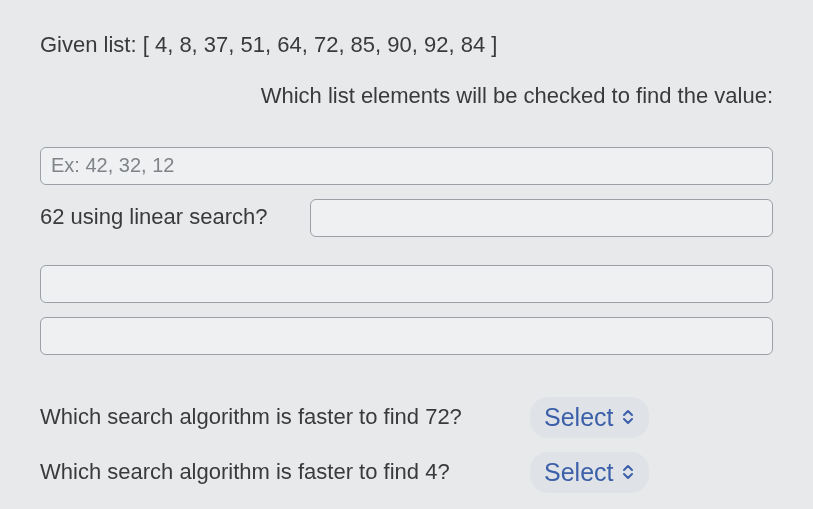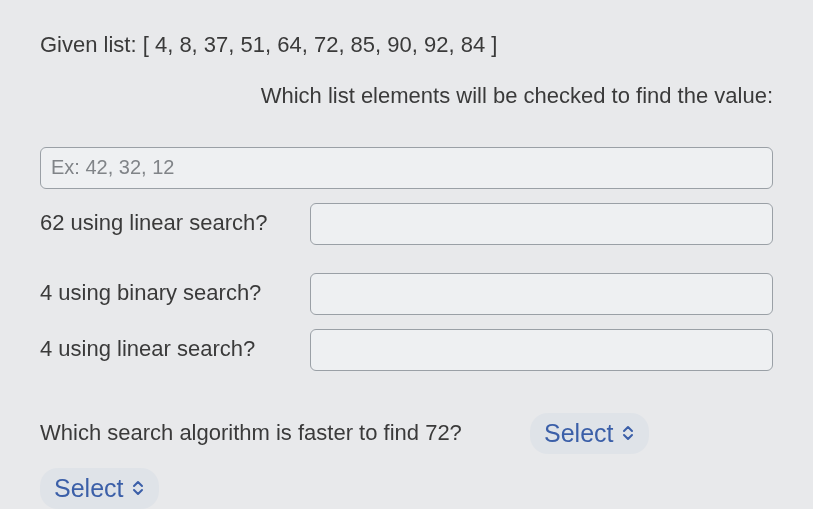--- a/index.html
+++ b/index.html
@@ -35,21 +35,21 @@
     .label {
       width: 270px;
       flex-shrink: 0;
     }
     .text-input {
       flex: 1;
       height: 38px;
       border: 1px solid #9aa0a6;
       border-radius: 6px;
       background: #eef0f2;
-      padding: 20px 10px;
+      padding: 4px 10px;
       font-size: 20px;
       font-family: inherit;
       color: #3a3a3a;
     }
     .text-input::placeholder {
       color: #808488;
     }
     .bottom-section {
       margin-top: 42px;
     }
@@ -93,44 +93,43 @@
 <div class="row">
   <input type="text" class="text-input" placeholder="Ex: 42, 32, 12" style="">
 </div>
 
 <div class="row">
   <div class="label">62 using linear search?</div>
   <input type="text" class="text-input" placeholder="" style="">
 </div>
 
 <div class="row row-gap">
-  <div class="label">4 using binary search?</div>
   <input type="text" class="text-input" placeholder="" style="">
 </div>
 
 <div class="row">
-  <div class="label">4 using linear search?</div>
   <input type="text" class="text-input" placeholder="" style="">
 </div>
 
 <div class="bottom-section">
   <div class="bottom-row">
     <div class="bottom-label">Which search algorithm is faster to find 72?</div>
     <button class="select-pill">
       <span>Select</span>
       <span class="caret">
         <svg viewBox="0 0 14 18" fill="none" stroke="#3b5fa8" stroke-width="2" stroke-linecap="round" stroke-linejoin="round">
           <polyline points="3,7 7,3 11,7"></polyline>
           <polyline points="3,11 7,15 11,11"></polyline>
         </svg>
       </span>
     </button>
   </div>
 
   <div class="bottom-row">
+    <div class="bottom-label">Which search algorithm is faster to find 4?</div>
     <button class="select-pill">
       <span>Select</span>
       <span class="caret">
         <svg viewBox="0 0 14 18" fill="none" stroke="#3b5fa8" stroke-width="2" stroke-linecap="round" stroke-linejoin="round">
           <polyline points="3,7 7,3 11,7"></polyline>
           <polyline points="3,11 7,15 11,11"></polyline>
         </svg>
       </span>
     </button>
   </div>

